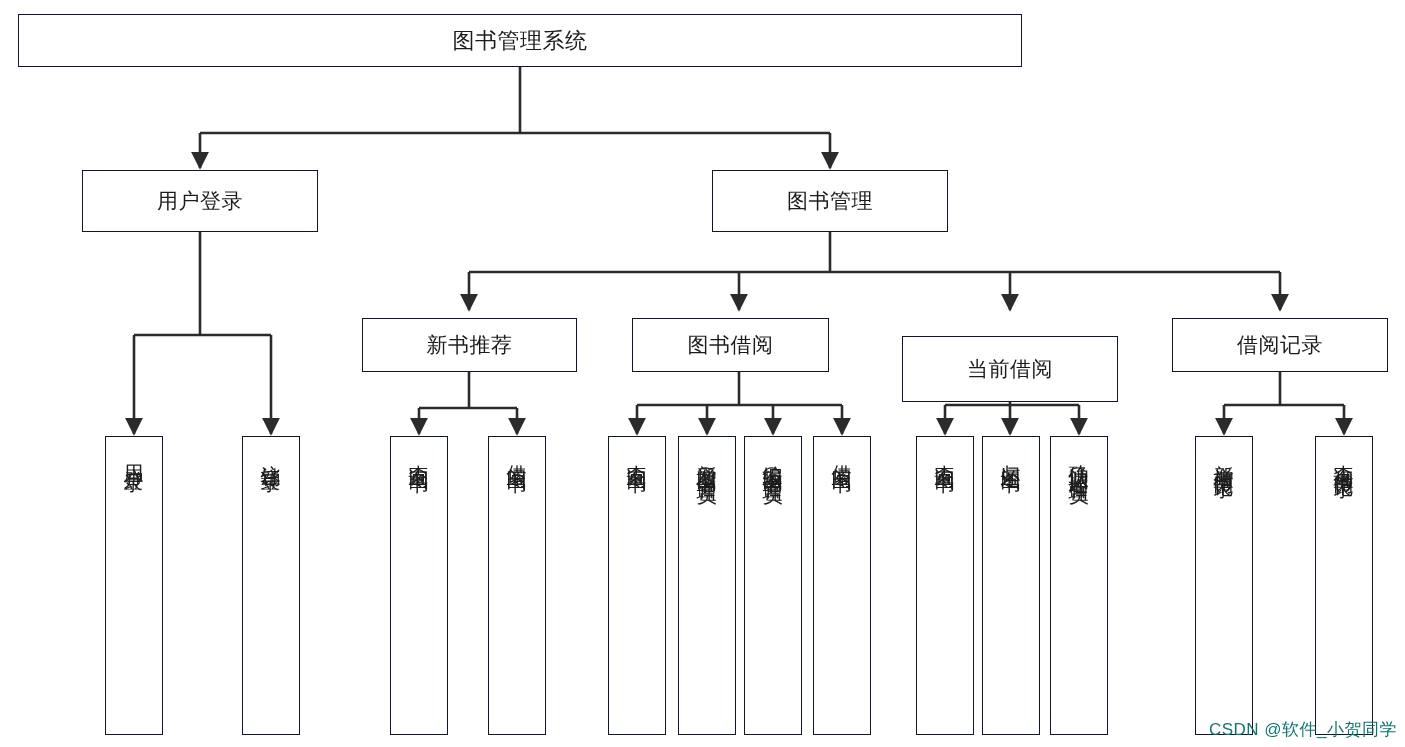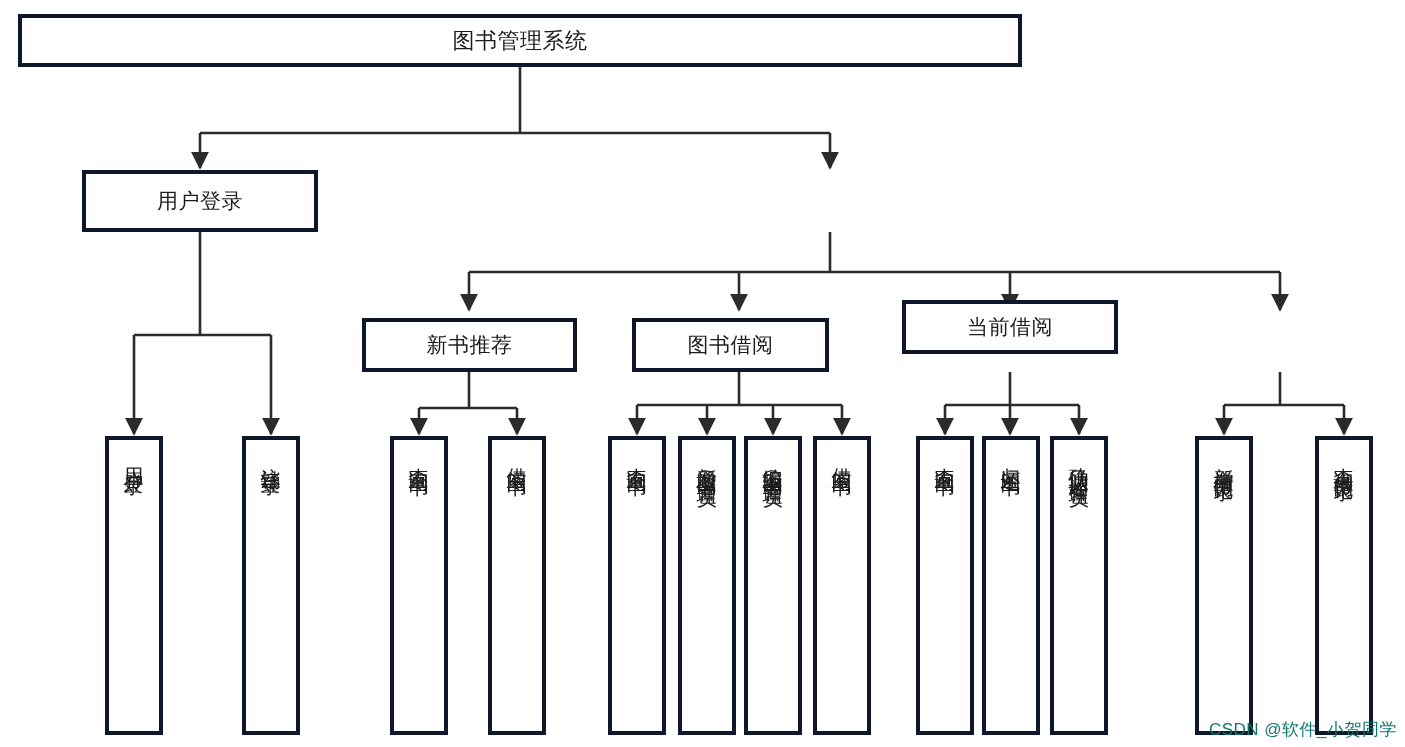--- a/index.html
+++ b/index.html
@@ -24,21 +24,21 @@
     left: 0;
     top: 0;
     width: 1405px;
     height: 747px;
     pointer-events: none;
   }
   .node {
     position: absolute;
     box-sizing: border-box;
     background: #ffffff;
-    border: 4px solid #0f172a;
+    border: 1px solid #0f172a;
     display: flex;
     align-items: center;
     justify-content: center;
     color: #1c1c1c;
     z-index: 3;
   }
   .node-label {
     display: block;
     line-height: 1.15;
     letter-spacing: 0.5px;
@@ -133,29 +133,35 @@
     </g>
   </svg>
 
   <div class="node horizontal root" style="left:18px; top:14px; width:1004px; height:53px;">
     <span class="node-label">图书管理系统</span>
   </div>
 
   <div class="node horizontal" style="left:82px; top:170px; width:236px; height:62px;">
     <span class="node-label">用户登录</span>
   </div>
+  <div class="node horizontal" style="left:712px; top:170px; width:236px; height:62px;">
+    <span class="node-label">图书管理</span>
+  </div>
 
   <div class="node horizontal" style="left:362px; top:318px; width:215px; height:54px;">
     <span class="node-label">新书推荐</span>
   </div>
   <div class="node horizontal" style="left:632px; top:318px; width:197px; height:54px;">
     <span class="node-label">图书借阅</span>
   </div>
-  <div class="node horizontal" style="left:902px; top:300px; width:216px; height:54px;">
+  <div class="node horizontal" style="left:902px; top:336px; width:216px; height:66px;">
     <span class="node-label">当前借阅</span>
+  </div>
+  <div class="node horizontal" style="left:1172px; top:318px; width:216px; height:54px;">
+    <span class="node-label">借阅记录</span>
   </div>
 
   <div class="node leaf" style="left:105px; top:436px; width:58px; height:299px;">
     <span class="node-label">用户登录</span>
   </div>
   <div class="node leaf" style="left:242px; top:436px; width:58px; height:299px;">
     <span class="node-label">注销登录</span>
   </div>
 
   <div class="node leaf" style="left:390px; top:436px; width:58px; height:299px;">

